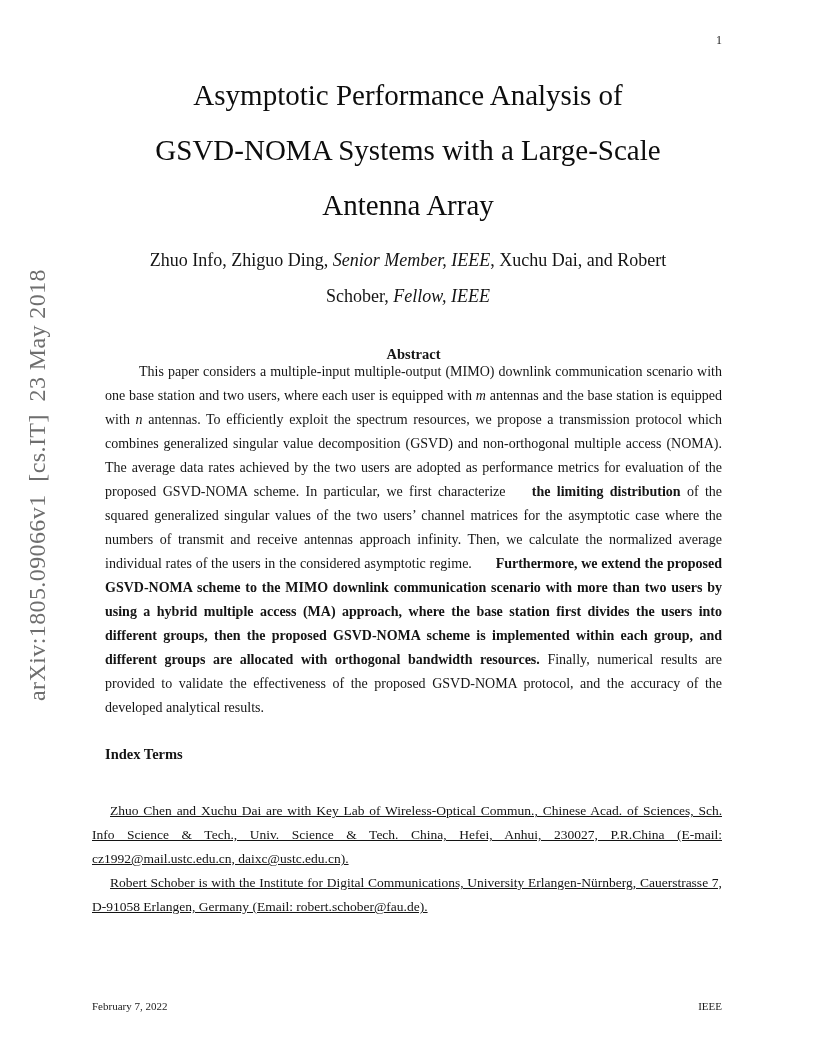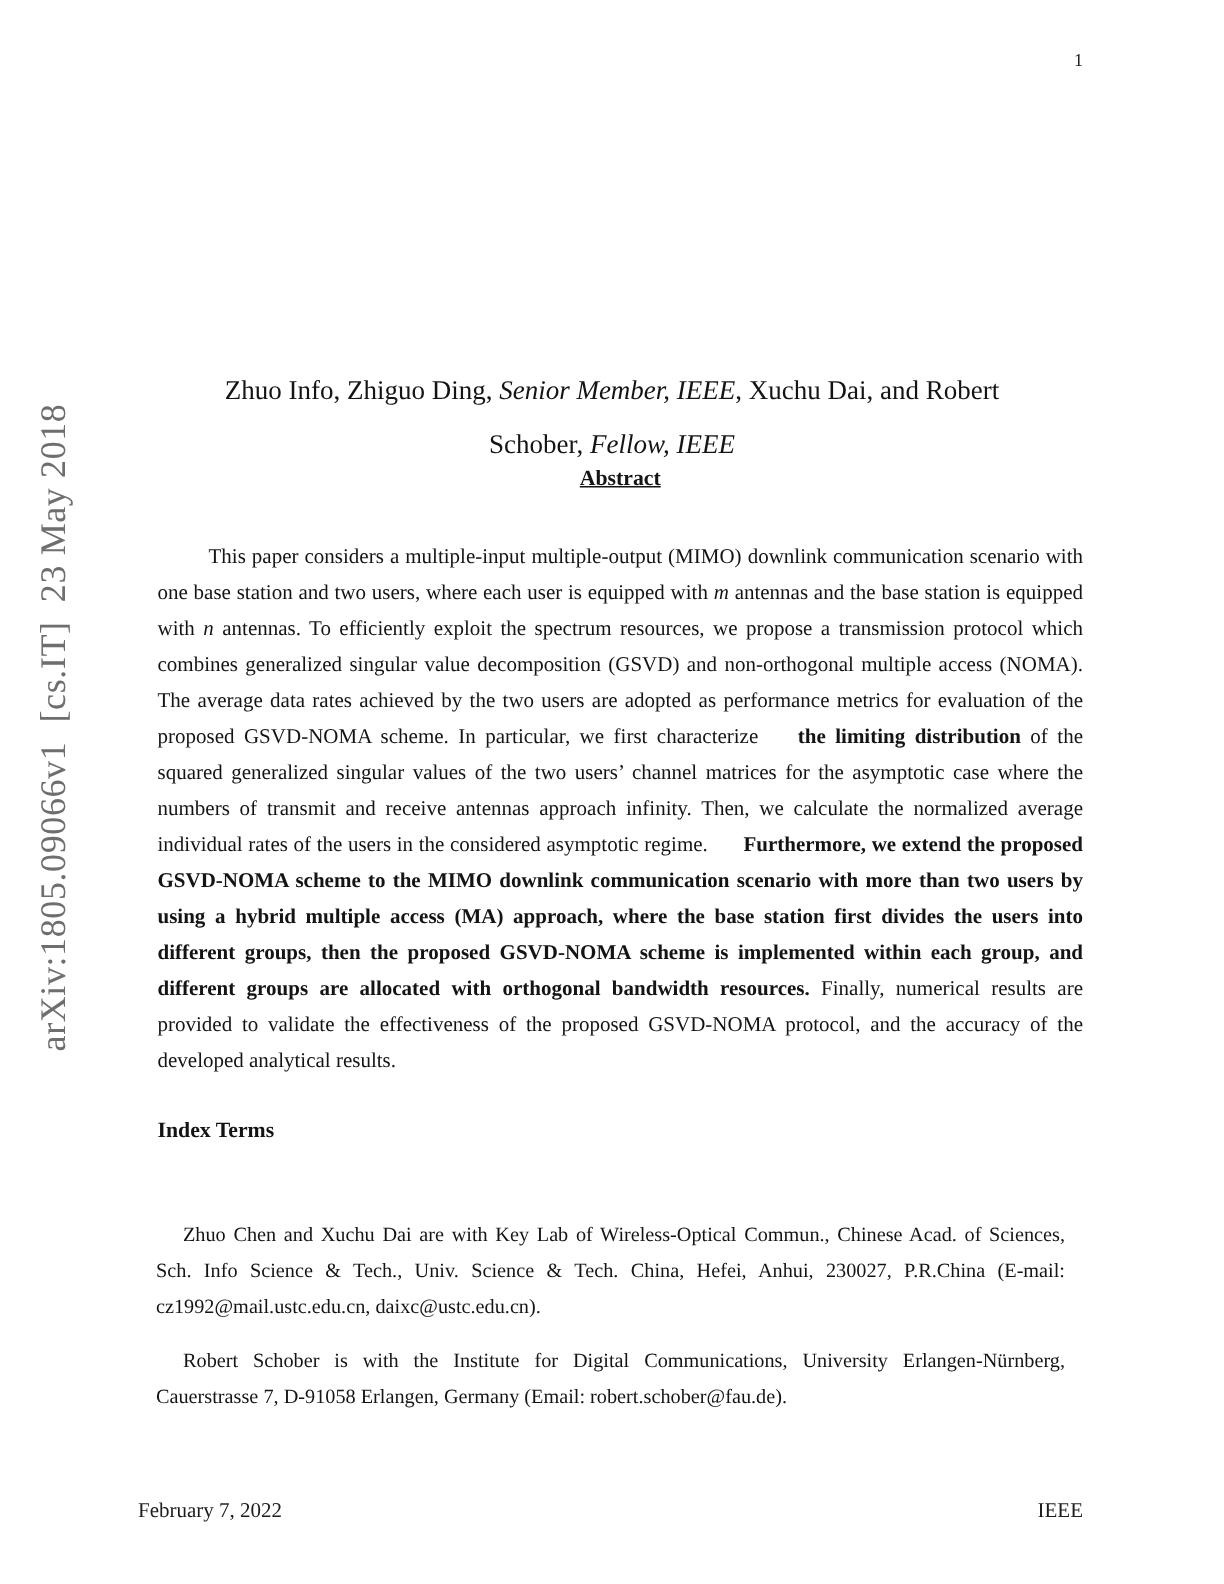--- a/index.html
+++ b/index.html
@@ -52,27 +52,26 @@
     position: absolute;
     top: 242px;
     left: 95px;
     width: 626px;
     text-align: center;
     font-size: 18px;
     line-height: 36px;
   }
   .abstract-heading {
     position: absolute;
-    top: 311px;
+    top: 346px;
     left: 105px;
     width: 617px;
     text-align: center;
     font-weight: 700;
     font-size: 14.5px;
-    text-decoration: underline;
   }
   .abstract-body {
     position: absolute;
     top: 360px;
     left: 105px;
     width: 617px;
     font-size: 14px;
     line-height: 24px;
     text-align: justify;
   }
@@ -92,47 +91,53 @@
   .footnotes {
     position: absolute;
     top: 799px;
     left: 92px;
     width: 630px;
     font-size: 13.5px;
     line-height: 24px;
     text-align: justify;
   }
   .footnotes p {
-    margin: 12px;
+    margin: 0;
     text-indent: 18px;
+    text-decoration: underline;
   }
   .page-footer {
     position: absolute;
     top: 1000px;
     left: 92px;
     width: 630px;
     display: flex;
     justify-content: space-between;
-    font-size: 14px;
+    font-size: 11px;
     color: #1c1c1c;
   }
   .seg-normal { font-weight: 400; font-style: normal; }
   .seg-bold   { font-weight: 700; margin-left: 20px; }
   .seg-italic { font-style: italic; }
   .seg-math   { font-style: italic; }
 </style>
 </head>
 <body>
 
 <div class="page">
 
   <div class="arxiv-watermark">arXiv:1805.09066v1  [cs.IT]  23 May 2018</div>
 
   <div class="page-number">1</div>
 
+  <div class="title-block">
+    <div>Asymptotic Performance Analysis of</div>
+    <div>GSVD-NOMA Systems with a Large-Scale</div>
+    <div>Antenna Array</div>
+  </div>
 
   <div class="authors-block"><span class="seg-normal">Zhuo Info, Zhiguo Ding, </span><span class="seg-italic">Senior Member, IEEE</span><span class="seg-normal">, Xuchu Dai, and Robert</span><br><span class="seg-normal">Schober, </span><span class="seg-italic">Fellow, IEEE</span></div>
 
   <div class="abstract-heading">Abstract</div>
 
   <div class="abstract-body">
     <p class="para"><span class="seg-normal">This paper considers a multiple-input multiple-output (MIMO) downlink communication scenario with one base station and two users, where each user is equipped with </span><span class="seg-math">m</span><span class="seg-normal"> antennas and the base station is equipped with </span><span class="seg-math">n</span><span class="seg-normal"> antennas. To efficiently exploit the spectrum resources, we propose a transmission protocol which combines generalized singular value decomposition (GSVD) and non-orthogonal multiple access (NOMA). The average data rates achieved by the two users are adopted as performance metrics for evaluation of the proposed GSVD-NOMA scheme. In particular, we first characterize </span><span class="seg-bold">the limiting distribution</span><span class="seg-normal"> of the squared generalized singular values of the two users’ channel matrices for the asymptotic case where the numbers of transmit and receive antennas approach infinity. Then, we calculate the normalized average individual rates of the users in the considered asymptotic regime. </span><span class="seg-bold">Furthermore, we extend the proposed GSVD-NOMA scheme to the MIMO downlink communication scenario with more than two users by using a hybrid multiple access (MA) approach, where the base station first divides the users into different groups, then the proposed GSVD-NOMA scheme is implemented within each group, and different groups are allocated with orthogonal bandwidth resources.</span><span class="seg-normal"> Finally, numerical results are provided to validate the effectiveness of the proposed GSVD-NOMA protocol, and the accuracy of the developed analytical results.</span></p>
   </div>
 
   <div class="index-terms-heading">Index Terms</div>

